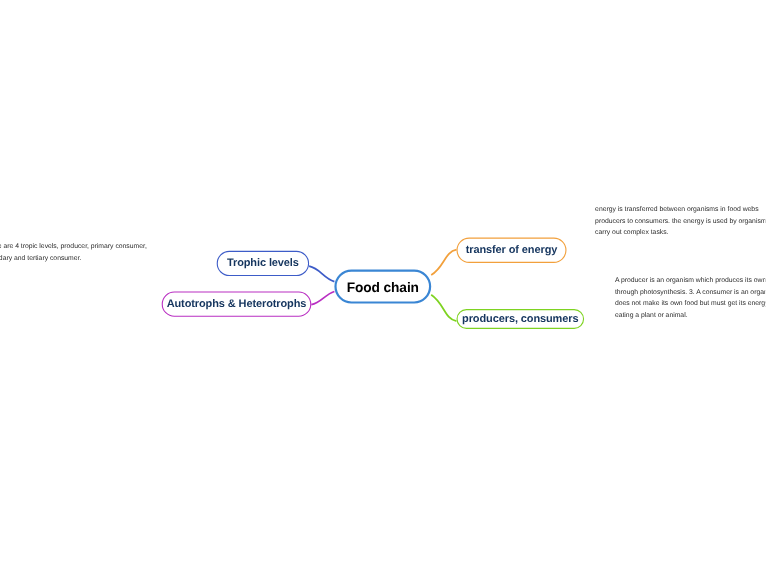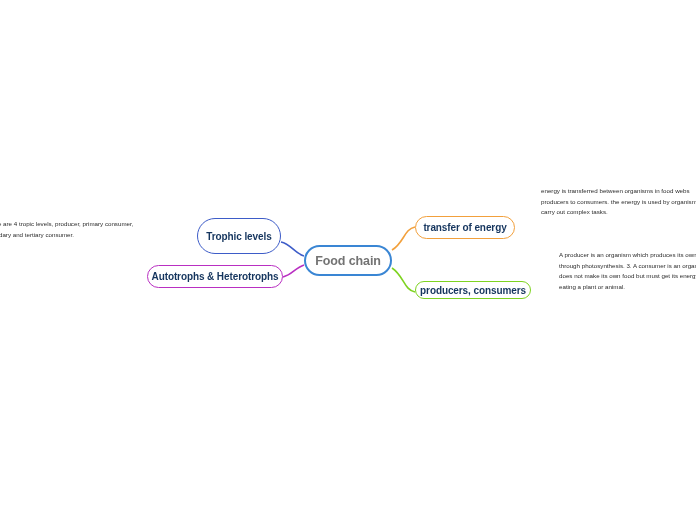--- a/index.html
+++ b/index.html
@@ -41,27 +41,27 @@
     letter-spacing: -0.1px;
   }
   .node-central {
     left: 304px;
     top: 245px;
     width: 88px;
     height: 31px;
     border-color: #3a86d4;
     border-width: 2px;
     font-size: 12.5px;
-    color: #737373;
+    color: #000000;
   }
   .node-trophic {
     left: 197px;
-    top: 218px;
+    top: 228px;
     width: 84px;
-    height: 36px;
+    height: 23px;
     border-color: #3d5cc8;
     font-size: 10px;
   }
   .node-autohetero {
     left: 147px;
     top: 265px;
     width: 136px;
     height: 23px;
     border-color: #b92fc2;
     font-size: 10px;

